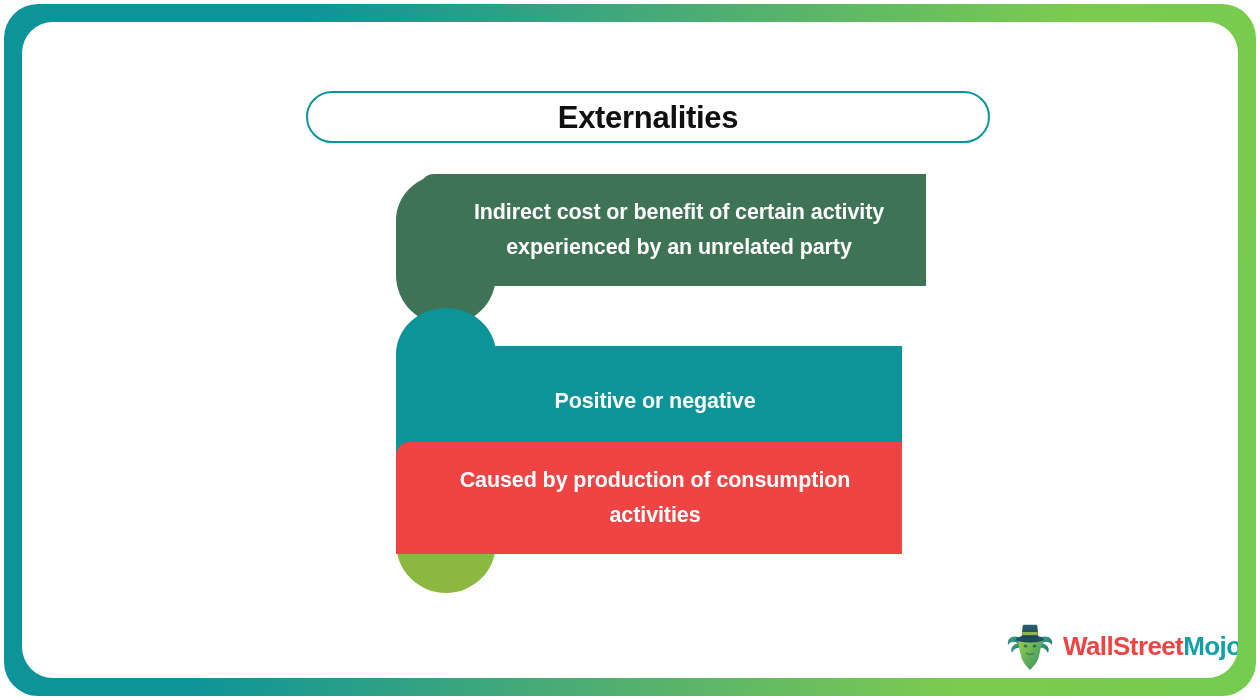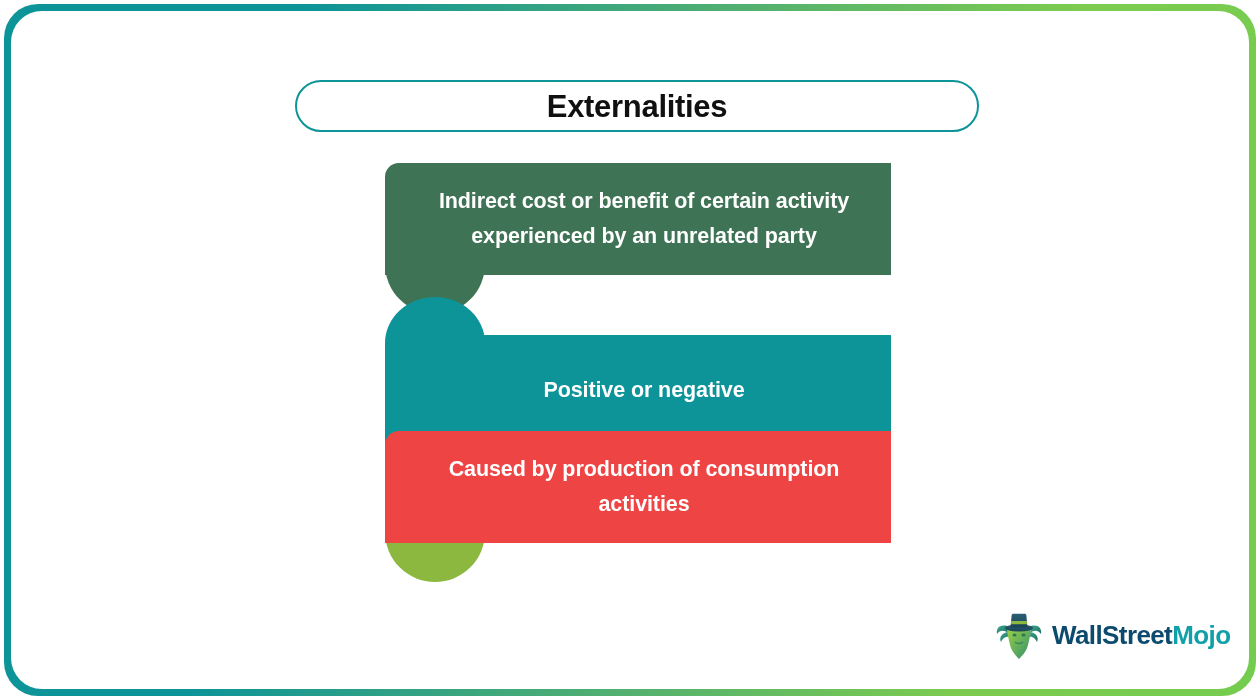--- a/index.html
+++ b/index.html
@@ -15,21 +15,21 @@
   }
 
   
   .frame {
     position: absolute;
     left: 4px;
     top: 4px;
     width: 1252px;
     height: 692px;
     border-radius: 34px;
-    padding: 7px;
+    padding: 18px;
     box-sizing: border-box;
     background: linear-gradient(100deg, #0d9499 0%, #0d9499 22%, #4fae72 52%, #7ccb4f 78%, #74cc4e 100%);
   }
   .frame-inner {
     position: relative;
     width: 100%;
     height: 100%;
     background: #ffffff;
     border-radius: 31px;
     overflow: hidden;
@@ -108,21 +108,21 @@
     color: #ffffff;
     font-size: 37px;
     font-weight: bold;
     line-height: 1;
     letter-spacing: 0.5px;
   }
 
   
   #row1 { top: 152px; }
   #row1 .tab  { height: 151px; background: #3f7355; }
-  #row1 .bar  { height: 112px; background: #3f7355; }
+  #row1 .bar  { height: 112px; background: #3f7355; margin-left: 24px; }
   #row1 .badge-num { top: 250px; }
 
   
   #row2 { top: 286px; }
   #row2 .tab  { height: 149px; background: #0d9499; }
   #row2 .bar  { height: 110px; background: #0d9499; margin-top: 38px; }
   #row2 .badge-num { top: 385px; }
 
   
   #row3 { top: 420px; }
@@ -143,21 +143,21 @@
     height: 52px;
     flex: 0 0 auto;
   }
   .logo-word {
     font-size: 26px;
     font-weight: bold;
     letter-spacing: -0.6px;
     line-height: 1;
     white-space: nowrap;
   }
-  .logo-wall { color: #0c4a6e; }
+  .logo-wall { color: #ef4444; }
   .logo-mojo { color: #12a0a8; }
 </style>
 </head>
 <body>
 
 <div class="frame">
   <div class="frame-inner">
 
     <div class="title-pill">
       <span class="title-text">Externalities</span>

